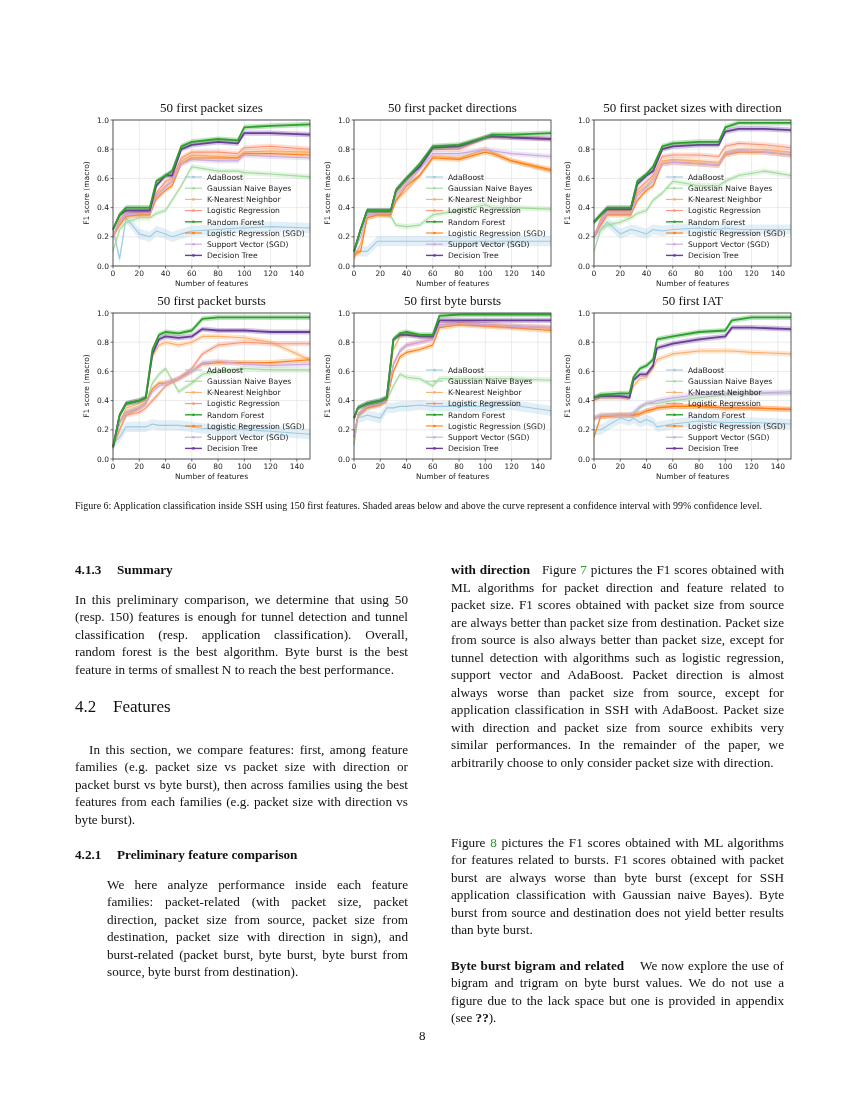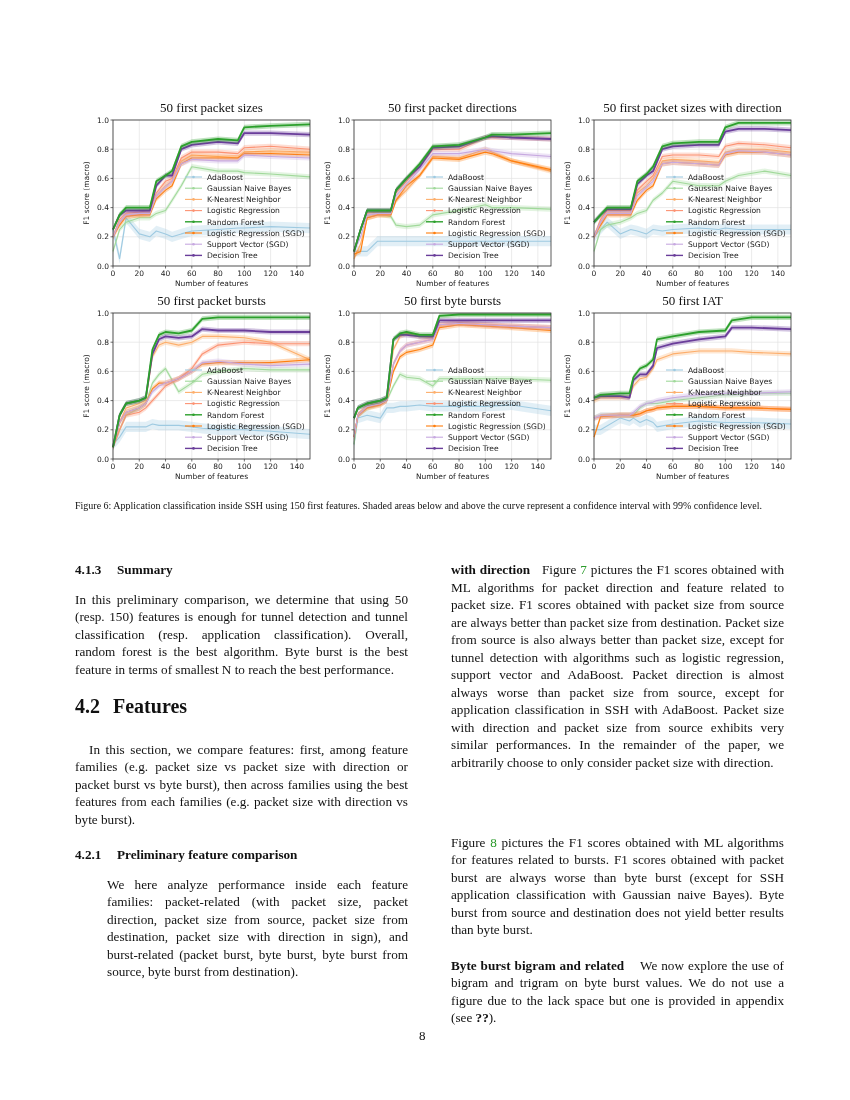--- a/index.html
+++ b/index.html
@@ -10,21 +10,21 @@
   .chart-title { font-family: "Liberation Serif", serif; font-size: 13px; fill: #111; }
   .tick { font-family: "DejaVu Sans", sans-serif; font-size: 7.5px; fill: #222; }
   .axlabel { font-family: "DejaVu Sans", sans-serif; font-size: 7.5px; fill: #222; }
   .legend { font-family: "DejaVu Sans", sans-serif; font-size: 7.6px; fill: #222; }
   .caption { position: absolute; left: 75px; top: 497px; width: 705px;
              font-size: 10px; line-height: 17px; text-align: justify; }
   .col { position: absolute; font-size: 13.2px; line-height: 17.5px; text-align: justify; }
   .col p { margin: 0; }
   .h3 { font-weight: bold; font-size: 13.2px; margin: 0; }
   .h3 .num { display: inline-block; width: 42px; }
-  .h2 { font-weight: bold; font-size: 20px; margin: 0; }
+  .h2 { font-weight: normal; font-size: 17px; margin: 0; }
   .h2 .num { display: inline-block; width: 38px; }
   .indent { text-indent: 14px; }
   .runin { font-weight: bold; }
   .ref { color: #2a9a2a; }
   .bold { font-weight: bold; }
   .pagenum { position: absolute; left: 419px; top: 1028px; font-size: 13px; }
 </style>
 </head>
 <body>
 

